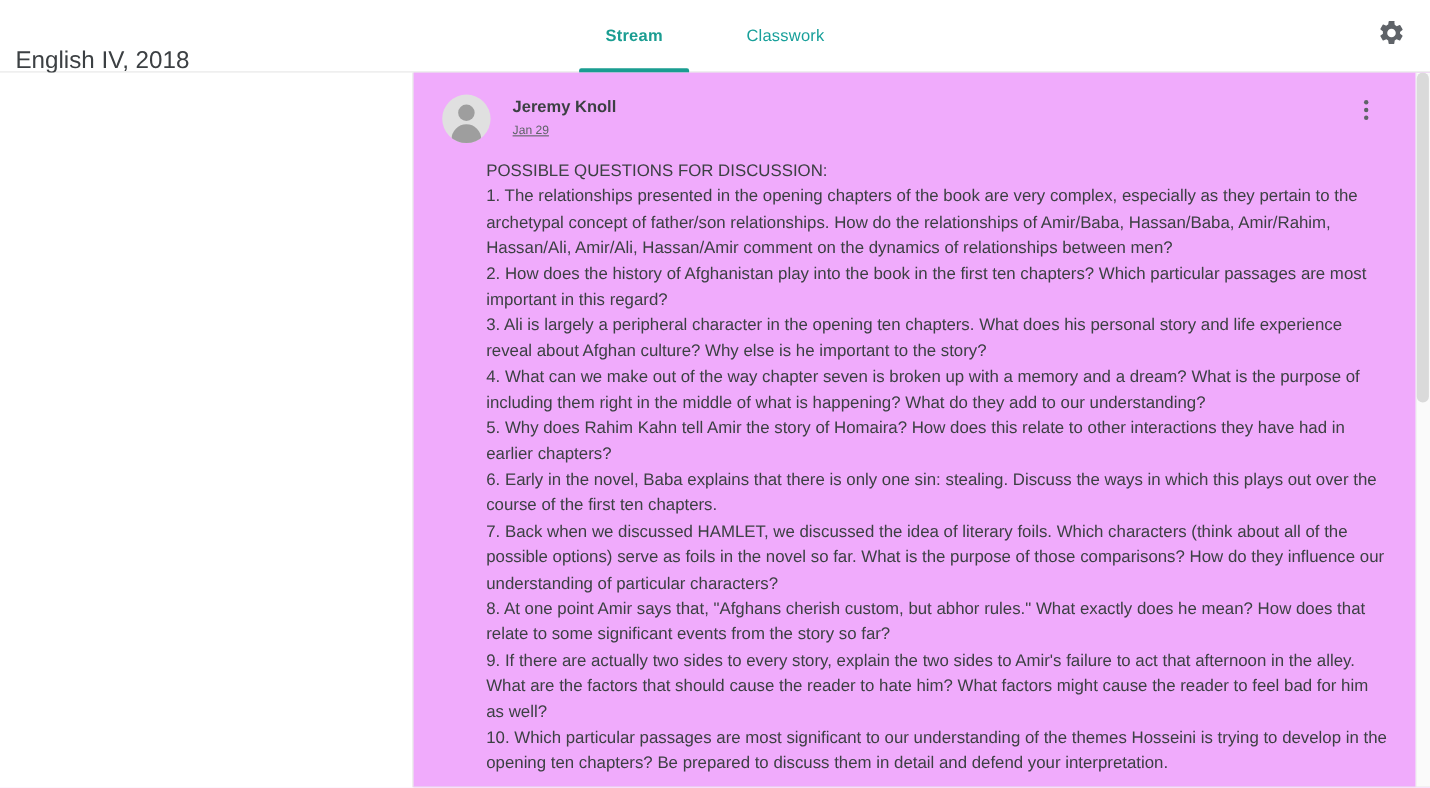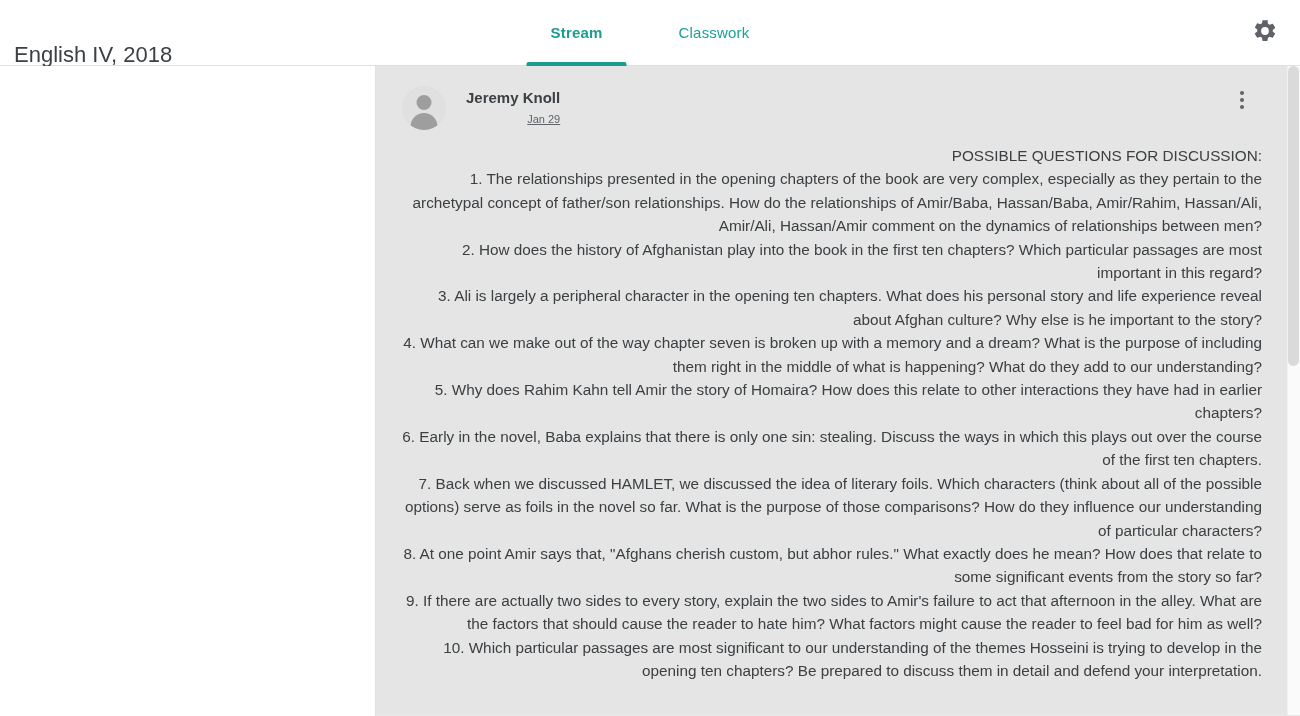--- a/index.html
+++ b/index.html
@@ -86,22 +86,21 @@
   }
   .left-rail {
     width: 376px;
     border-right: 1px solid #e0e0e0;
     background: #ffffff;
   }
   .content {
     flex: 1;
     position: relative;
     overflow: hidden;
-    background: #e5e5e5;
-    text-align: right;
+    background: #f0abfc;
   }
 
   
   .post {
     padding: 14px 38px 0 26px;
     position: relative;
   }
   .post-head {
     display: flex;
     align-items: flex-start;
@@ -161,20 +160,21 @@
   }
   .kebab span {
     width: 4px; height: 4px;
     border-radius: 50%;
     background: #5f6368;
     display: block;
   }
   .post-body {
     padding-left: 0px;
     padding-top: 14px;
+    margin-left: 40px;
   }
   .post-body p {
     font-size: 15.3px;
     line-height: 23.4px;
     color: #3c4043;
     padding-left: 0;
   }
 
   
   .scrollbar-track {

